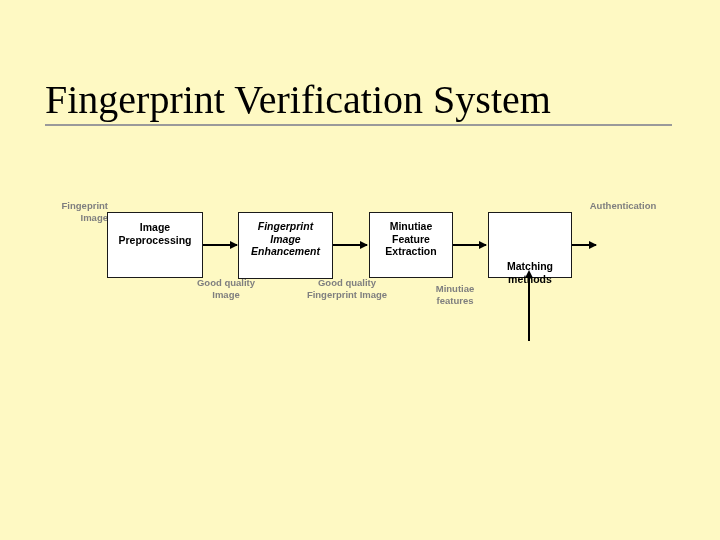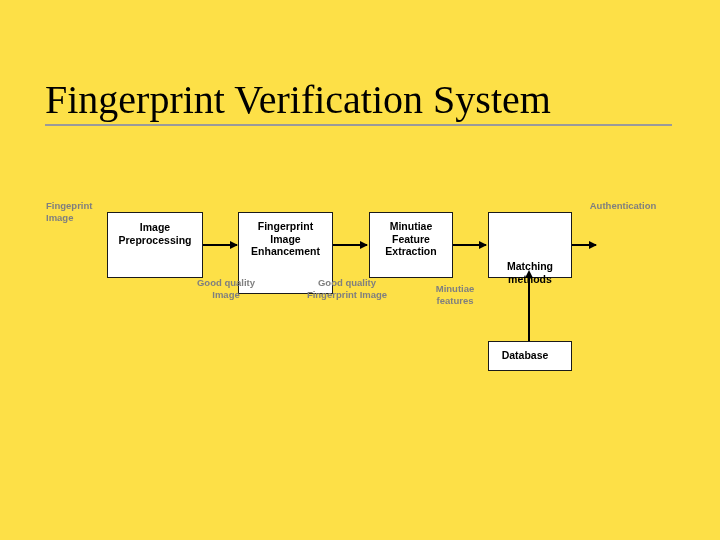--- a/index.html
+++ b/index.html
@@ -12,21 +12,21 @@
     height: 540px;
     overflow: hidden;
     font-family: "Liberation Sans", sans-serif;
     position: relative;
   }
   #slide {
     position: absolute;
     left: 0; top: 0;
     width: 720px;
     height: 540px;
-    background: #fde047;
+    background: #fef9c3;
   }
 
   
   #title-block {
     position: absolute;
     left: 45px;
     top: 78px;
     width: 630px;
     height: 50px;
   }
@@ -61,21 +61,21 @@
     font-weight: bold;
     font-size: 10.5px;
     line-height: 12.5px;
     color: #000000;
     white-space: pre-line;
   }
 
   #box-preprocessing { left: 107px; top: 212px; width: 96px; height: 66px; }
   #box-preprocessing .proc-label { padding-top: 8px; }
 
-  #box-enhancement   { left: 238px; top: 212px; width: 95px; height: 82px; }
+  #box-enhancement   { left: 238px; top: 212px; width: 95px; height: 67px; font-style: italic; }
   #box-enhancement .proc-label { padding-top: 7px; }
 
   #box-extraction    { left: 369px; top: 212px; width: 84px; height: 66px; }
   #box-extraction .proc-label { padding-top: 7px; }
 
   #box-matching      { left: 488px; top: 212px; width: 84px; height: 66px; }
   #box-matching .proc-label { padding-top: 8px; margin-top: 39px; }
 
   #box-database      { left: 488px; top: 341px; width: 84px; height: 30px; }
   #box-database .proc-label { padding-top: 7px; padding-right: 10px; }
@@ -121,21 +121,21 @@
   
   .annot {
     position: absolute;
     font-family: "Liberation Sans", sans-serif;
     font-weight: bold;
     font-size: 9.5px;
     line-height: 12px;
     color: #7f7f7f;
     white-space: pre-line;
   }
-  #label-input        { left: 46px;  top: 200px; width: 62px; text-align: left; }
+  #label-input        { left: 46px;  top: 200px; width: 62px; text-align: right; }
   #label-good-image   { left: 176px; top: 277px; width: 100px; text-align: center; }
   #label-good-fp      { left: 283px; top: 277px; width: 128px; text-align: center; }
   #label-minutiae     { left: 420px; top: 283px; width: 70px; text-align: center; }
   #label-authentication { left: 573px; top: 200px; width: 100px; text-align: center; }
 </style>
 </head>
 <body>
 
 <div id="slide">
 
@@ -183,17 +183,14 @@
 Image</div>
 
   <div class="annot" id="label-good-fp">Good quality
 Fingerprint Image</div>
 
   <div class="annot" id="label-minutiae">Minutiae
 features</div>
 
   <div class="arrow-v" id="arrow-db"></div>
 
-  <div class="proc-box" id="box-database">
-    <span class="proc-label">Database</span>
-  </div>
 
 </div>
 
 </body></html>

